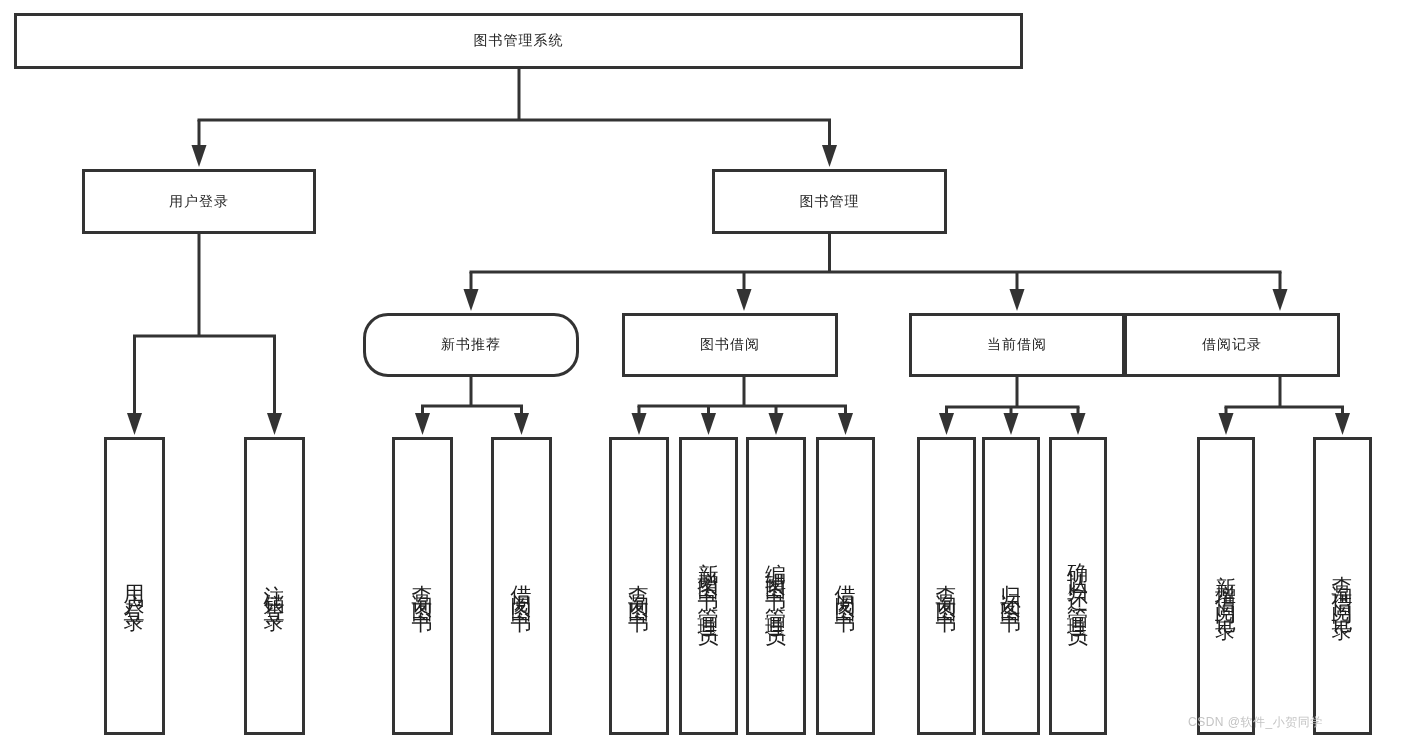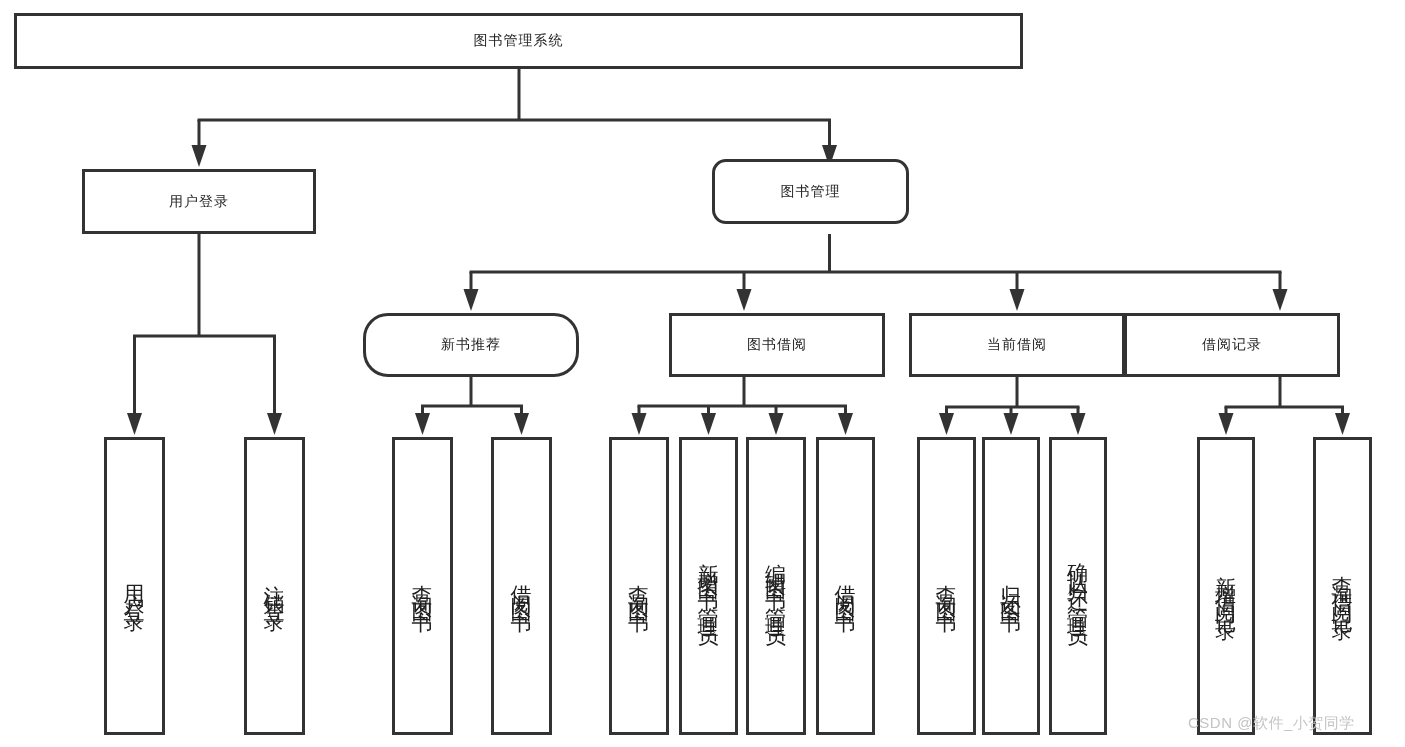--- a/index.html
+++ b/index.html
@@ -31,21 +31,21 @@
     writing-mode:vertical-rl;
     text-orientation:mixed;
     font-size:21px;
     letter-spacing:9px;
     line-height:1;
   }
   .watermark{
     position:absolute;
     left:1188px;top:714px;
     width:210px;
-    font-size:15px;
+    font-size:12px;
     color:var(--wm);
     white-space:nowrap;
     z-index:3;
     letter-spacing:0.5px;
   }
 </style>
 </head>
 <body>
 
 <div id="stage">
@@ -101,24 +101,24 @@
       <path d="M1226,407 H1342.5" stroke="#333333" stroke-width="3" fill="none" stroke-linecap="square"></path>
       <path d="M1226,407 V415" stroke="#333333" stroke-width="3" fill="none" stroke-linecap="butt"></path>
       <polygon points="1218.5,413 1233.5,413 1226,435" fill="#333333"></polygon>
       <path d="M1342.5,407 V415" stroke="#333333" stroke-width="3" fill="none" stroke-linecap="butt"></path>
       <polygon points="1335,413 1350,413 1342.5,435" fill="#333333"></polygon>
     </svg>
 
   <div class="node h" style="left:14px;top:13px;width:1009px;height:56px;">图书管理系统</div>
 
   <div class="node h" style="left:82px;top:169px;width:234px;height:65px;">用户登录</div>
-  <div class="node h" style="left:712px;top:159px;width:197px;height:65px;border-radius:14px;">图书管理</div>
+  <div class="node h" style="left:712px;top:169px;width:235px;height:65px;">图书管理</div>
 
   <div class="node h" style="left:363px;top:313px;width:216px;height:64px;border-radius:25px;">新书推荐</div>
-  <div class="node h" style="left:669px;top:313px;width:216px;height:64px;">图书借阅</div>
+  <div class="node h" style="left:622px;top:313px;width:216px;height:64px;">图书借阅</div>
   <div class="node h" style="left:909px;top:313px;width:216px;height:64px;">当前借阅</div>
   <div class="node h" style="left:1124px;top:313px;width:216px;height:64px;">借阅记录</div>
 
   <div class="node v" style="left:104px;top:437px;width:61px;height:298px;">用户登录</div>
   <div class="node v" style="left:244px;top:437px;width:61px;height:298px;">注销登录</div>
 
   <div class="node v" style="left:392px;top:437px;width:61px;height:298px;">查询图书</div>
   <div class="node v" style="left:491px;top:437px;width:61px;height:298px;">借阅图书</div>
 
   <div class="node v" style="left:609px;top:437px;width:60px;height:298px;">查询图书</div>

